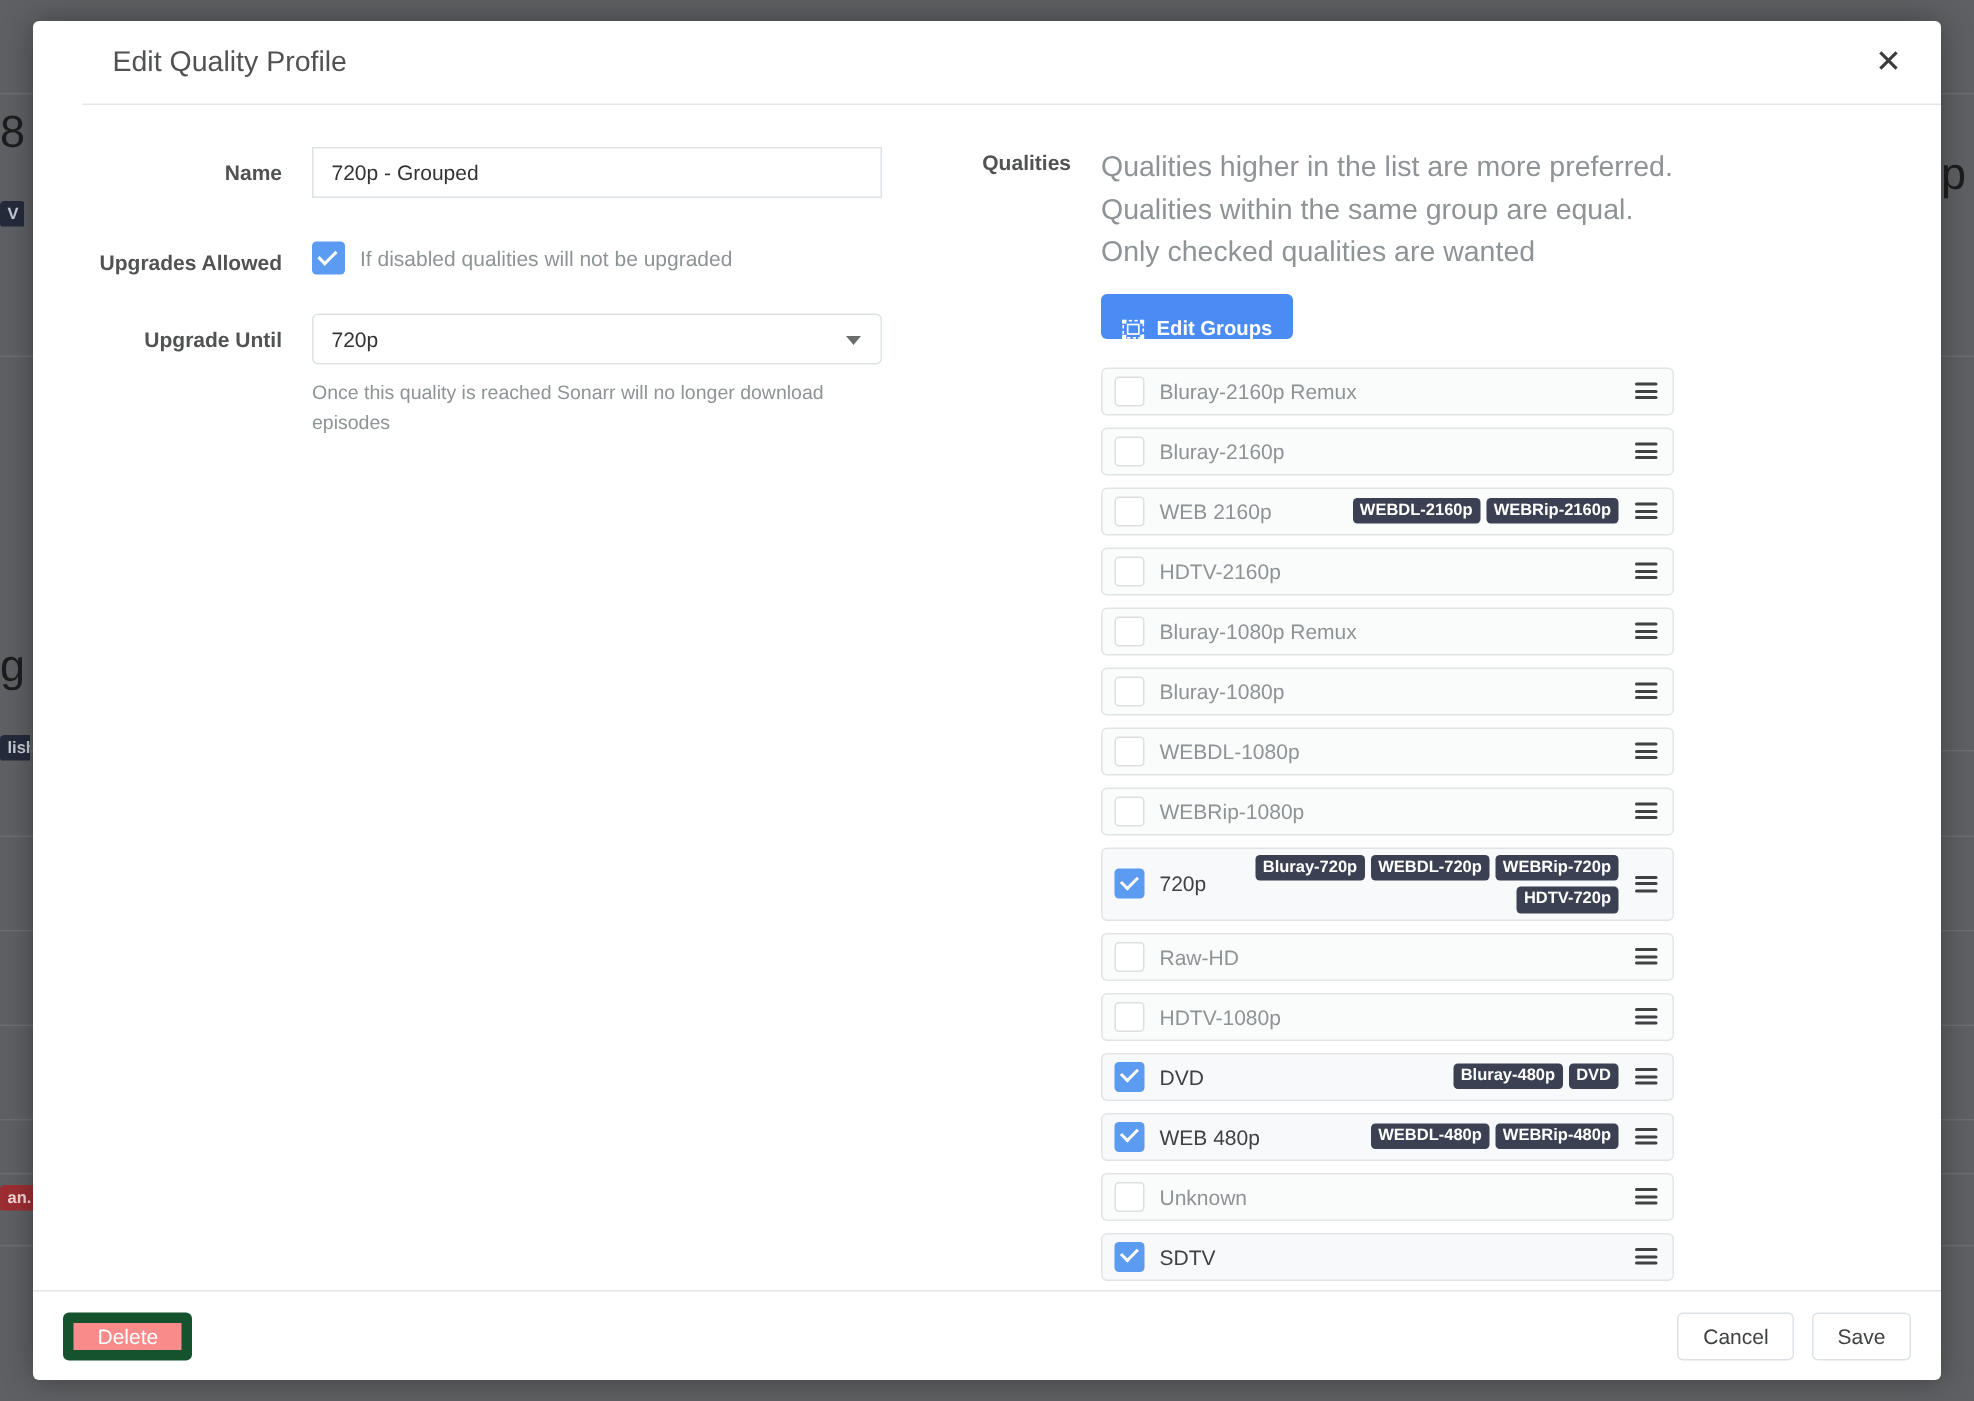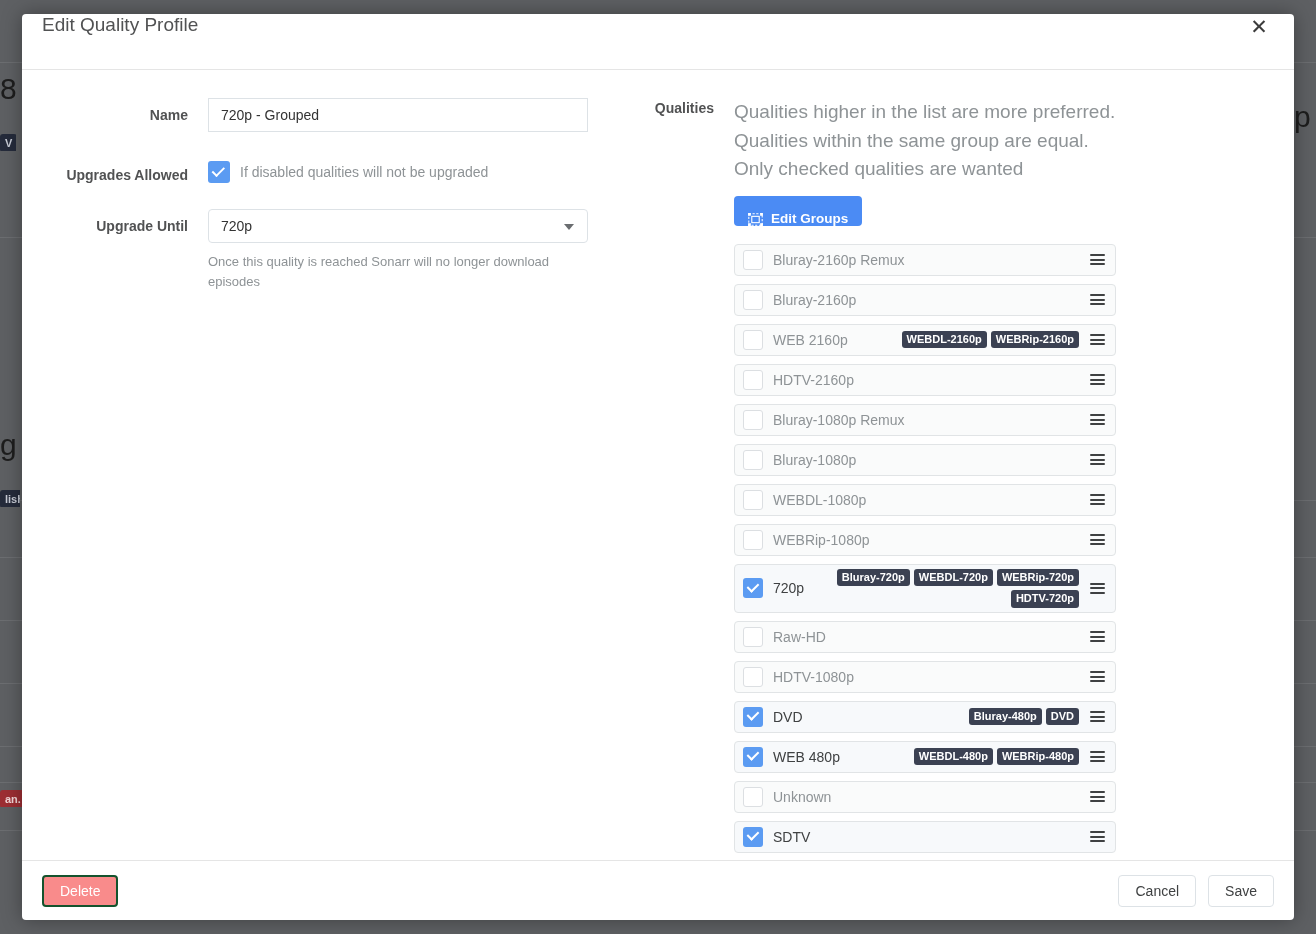--- a/index.html
+++ b/index.html
@@ -49,22 +49,23 @@
     display: flex;
     flex-direction: column;
     overflow: hidden;
   }
 
   .modal-header {
     height: 56px;
     flex: 0 0 56px;
     border-bottom: 1px solid #e5e5e5;
     display: flex;
-    align-items: flex-start;
+    align-items: center;
     padding: 0 22px 0 20px;
+    margin-left: 33px;
   }
   .modal-title {
     font-size: 19px;
     color: #515253;
     font-weight: 400;
     flex: 1;
   }
   .close-btn {
     width: 26px; height: 26px;
     display: flex; align-items: center; justify-content: center;
@@ -308,21 +309,21 @@
     padding: 0 16px;
     cursor: pointer;
     font-family: "Liberation Sans", sans-serif;
     border: 1px solid #dde2e6;
     background: #fff;
     color: #3f4142;
   }
   .btn-delete {
     background: #f98b8b;
     color: #fff;
-    border: 2px solid #14532d;
+    border: 7px solid #14532d;
     font-weight: 400;
   }
   .footer-spacer { flex: 1 1 auto; }
   .btn + .btn { margin-left: 12px; }
 </style>
 </head>
 <body>
 
 <div class="bg-layer"></div>
 <div id="bg-frags">

